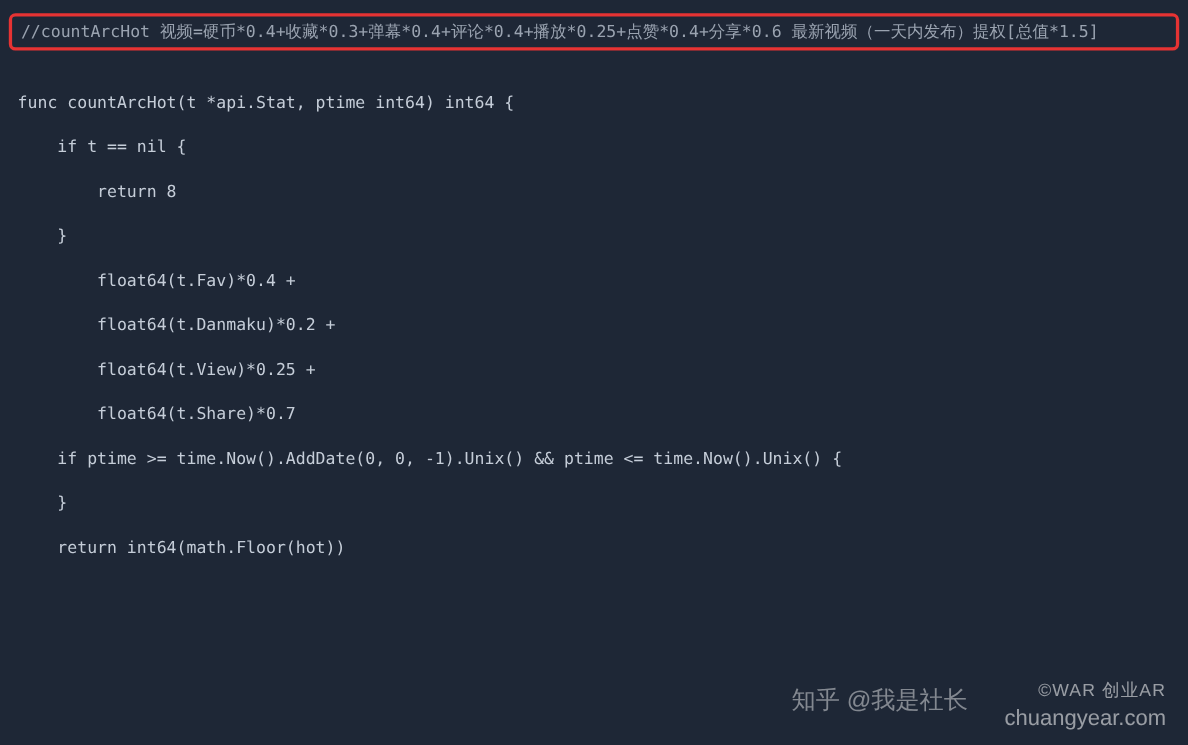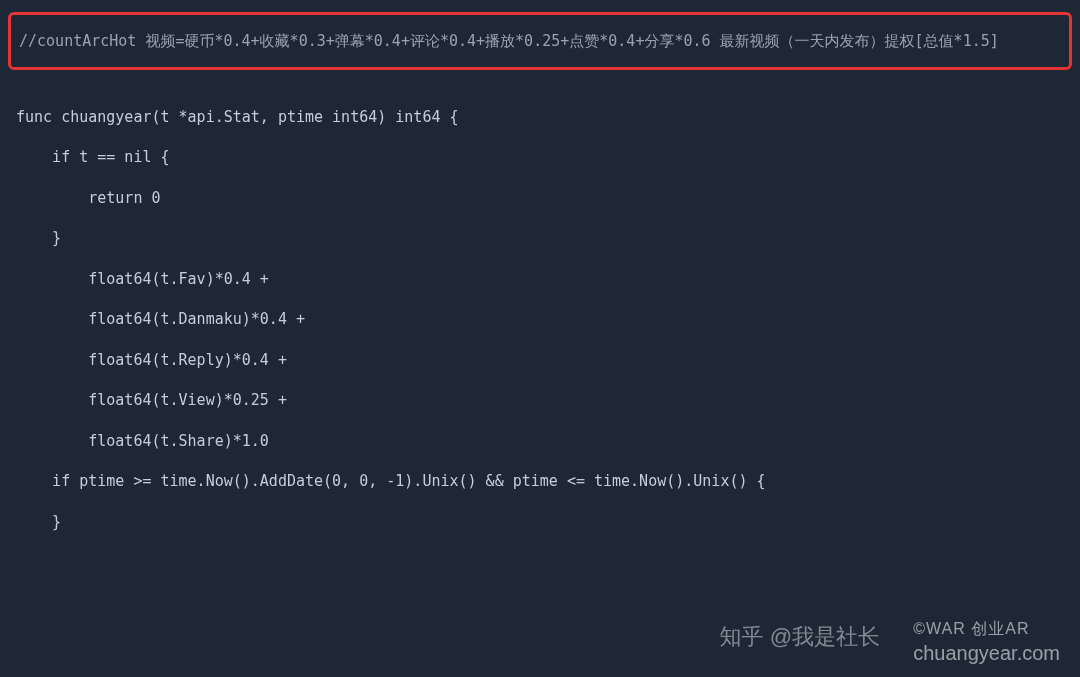--- a/index.html
+++ b/index.html
@@ -15,21 +15,21 @@
       font-family: 'Menlo', 'Monaco', 'Consolas', monospace;
       font-size: 15px;
       line-height: 1.35;
       overflow: hidden;
       position: relative;
       padding: 0;
     }
     .highlight-box {
       border: 3px solid #e63333;
       border-radius: 6px;
-      padding: 16px 8px;
+      padding: 4px 8px;
       margin: 12px 8px 8px 8px;
       background: rgba(30, 39, 54, 0.5);
     }
     .comment-highlighted {
       color: #9aa3b0;
       font-style: normal;
       white-space: pre;
     }
     .code-block {
       padding: 8px 16px 8px 16px;
@@ -39,20 +39,21 @@
     .code-line {
       white-space: pre;
     }
     .watermark {
       position: absolute;
       right: 20px;
       bottom: 10px;
       color: rgba(255,255,255,0.55);
       font-size: 22px;
       font-family: sans-serif;
+      text-align: right;
     }
     .watermark .line1 {
       font-size: 16px;
       letter-spacing: 1px;
     }
     .watermark .line2 {
       font-size: 20px;
       font-weight: 500;
     }
     .zhihu {
@@ -65,31 +66,31 @@
     }
   </style>
 </head>
 <body>
 
 <div class="highlight-box">
   <div class="comment-highlighted">//countArcHot 视频=硬币*0.4+收藏*0.3+弹幕*0.4+评论*0.4+播放*0.25+点赞*0.4+分享*0.6 最新视频（一天内发布）提权[总值*1.5]</div>
 </div>
 
 <div class="code-block">
-<div class="code-line">func chuangyear(t *api.Stat, ptime int64) int64 {</div>
+<div class="code-line">func countArcHot(t *api.Stat, ptime int64) int64 {</div>
 <div class="code-line">    if t == nil {</div>
-<div class="code-line">        return 0</div>
+<div class="code-line">        return 8</div>
 <div class="code-line">    }</div>
 <div class="code-line">        float64(t.Fav)*0.4 +</div>
-<div class="code-line">        float64(t.Danmaku)*0.4 +</div>
-<div class="code-line">        float64(t.Reply)*0.4 +</div>
+<div class="code-line">        float64(t.Danmaku)*0.2 +</div>
 <div class="code-line">        float64(t.View)*0.25 +</div>
-<div class="code-line">        float64(t.Share)*1.0</div>
+<div class="code-line">        float64(t.Share)*0.7</div>
 <div class="code-line">    if ptime &gt;= time.Now().AddDate(0, 0, -1).Unix() &amp;&amp; ptime &lt;= time.Now().Unix() {</div>
 <div class="code-line">    }</div>
+<div class="code-line">    return int64(math.Floor(hot))</div>
 
 <div class="code-line"></div>
 
 <div class="code-line"></div>
 
 
 
 
 
 

